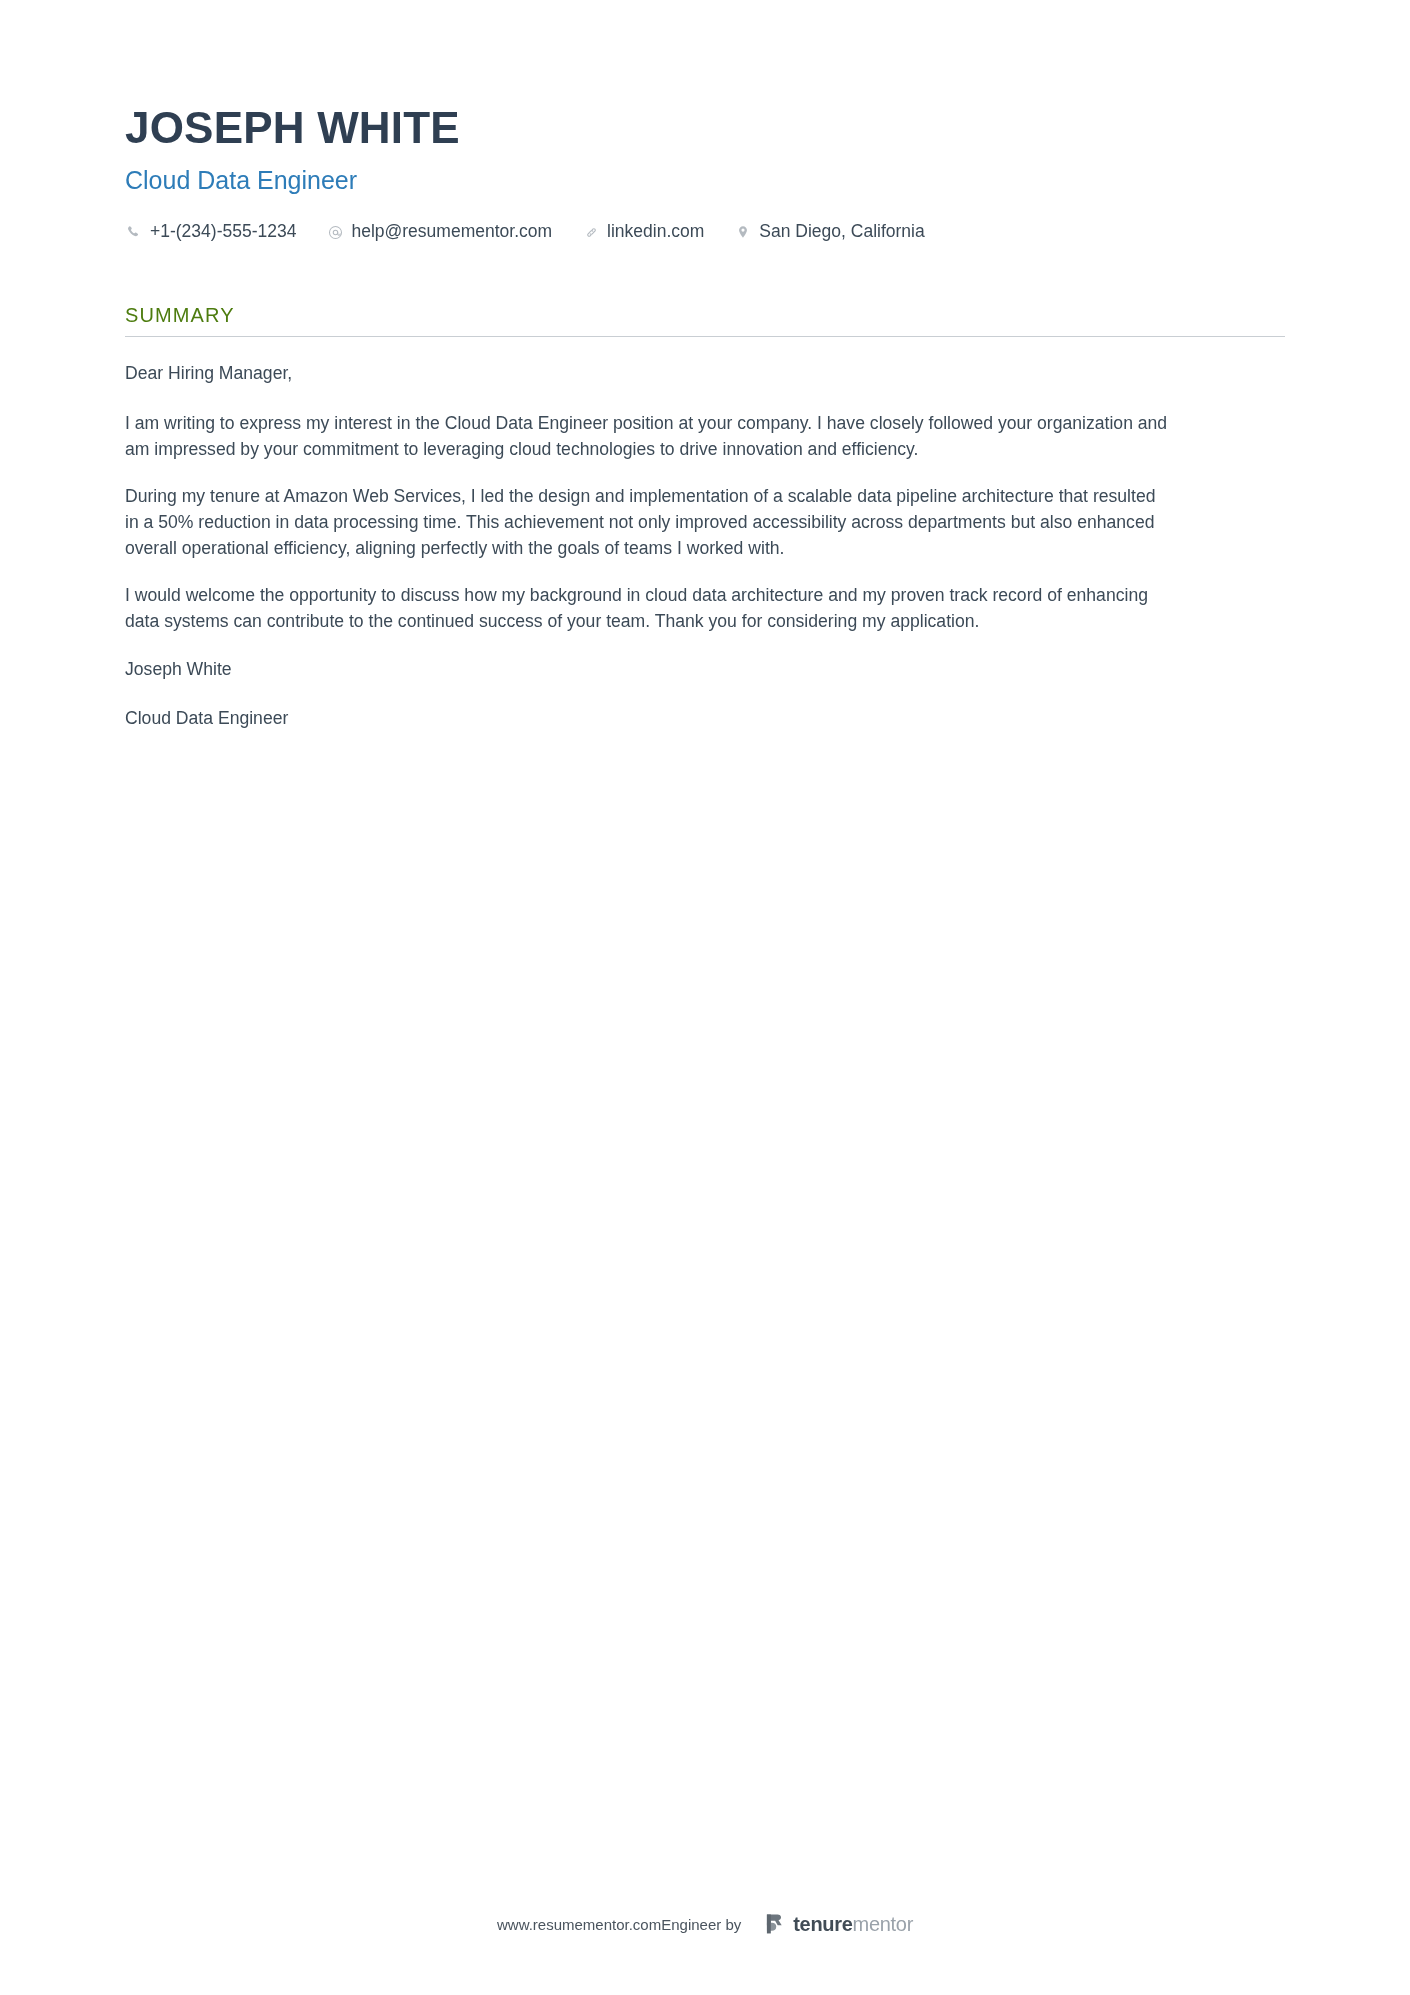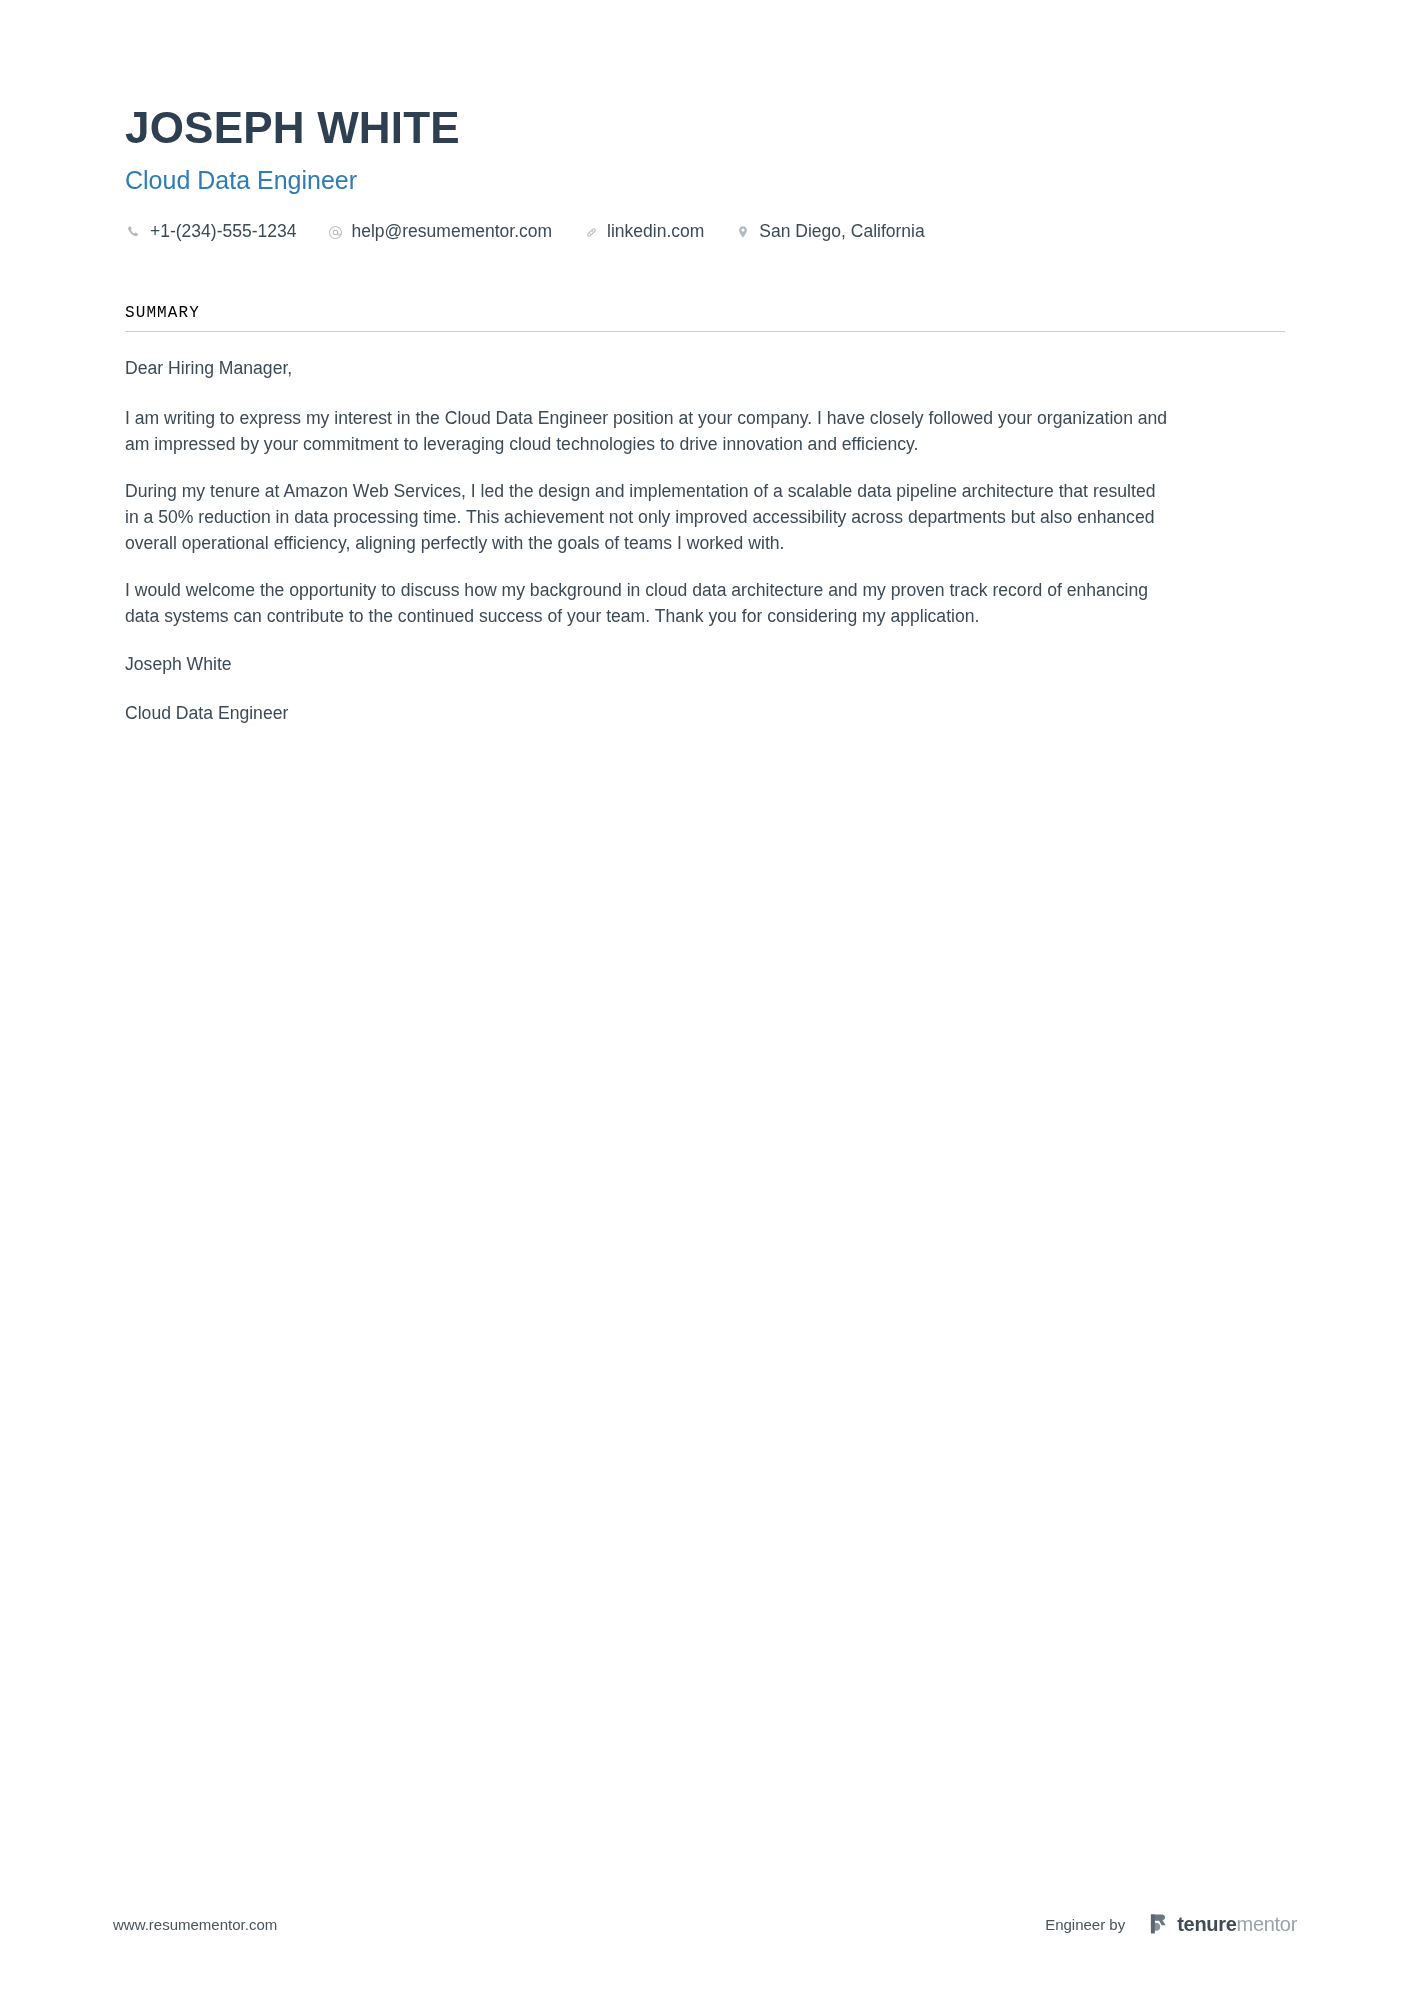--- a/index.html
+++ b/index.html
@@ -77,26 +77,25 @@
     flex: 0 0 auto;
   }
   .contact-item .ci-icon svg { display: block; }
   .contact-text { line-height: 1; }
 
   
   .section {
     margin-top: 63px;
   }
   .section-title {
-    font-size: 16px;
+    font-size: 20px;
     letter-spacing: 1.1px;
-    color: #000000;
+    color: #4d7c0f;
     text-transform: uppercase;
     padding-bottom: 9px;
-    font-family: Liberation Mono, monospace;
   }
   .section-rule {
     height: 1px;
     background: #c9ced3;
     width: 100%;
   }
 
   .body-block {
     padding-top: 24px;
   }
@@ -112,21 +111,21 @@
   .para.signoff { margin-bottom: 24px; }
 
   
   .footer {
     position: absolute;
     left: 113px;
     right: 113px;
     bottom: 60px;
     display: flex;
     align-items: center;
-    justify-content: space-between;
+    justify-content: center;
     font-size: 15px;
     color: #4a545e;
   }
   .footer-left { line-height: 1; }
   .footer-right {
     display: flex;
     align-items: center;
   }
   .powered-by {
     margin-right: 24px;

